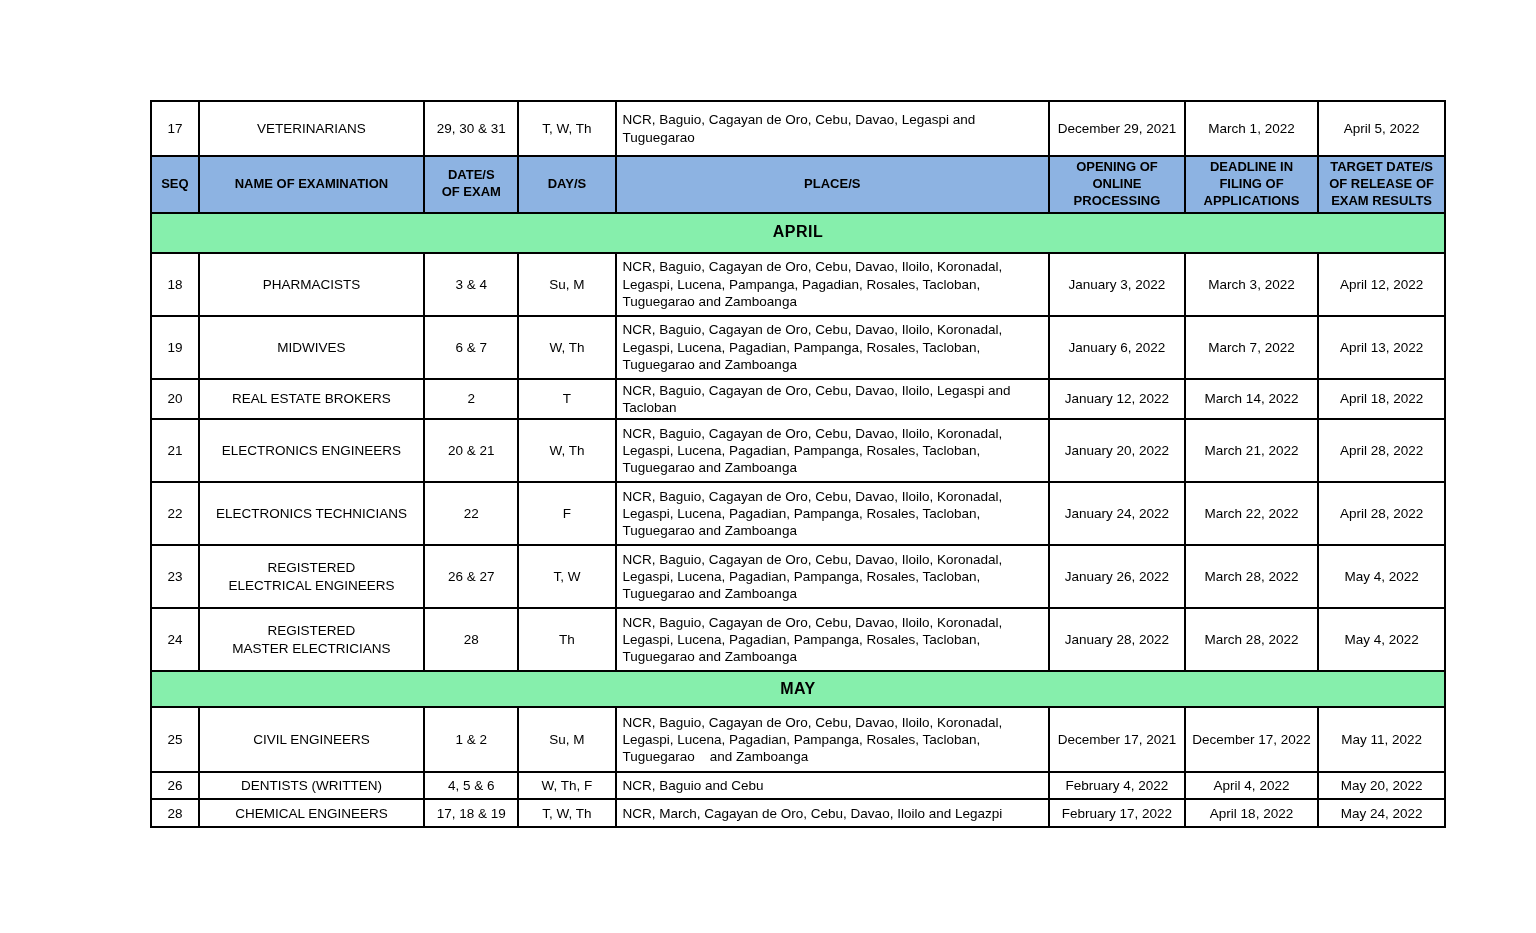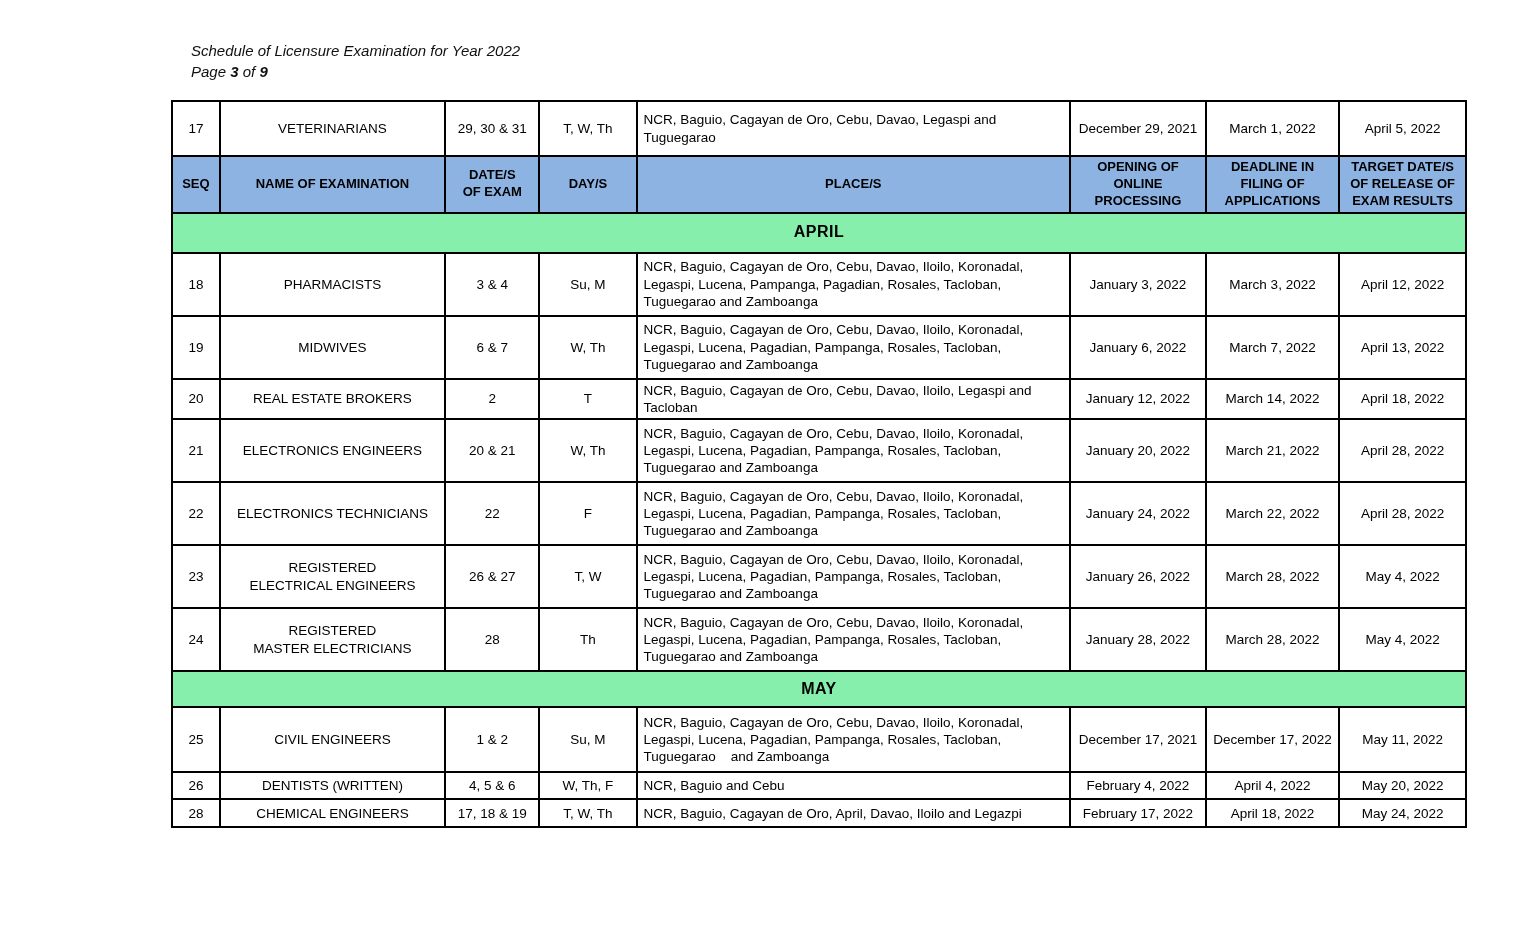--- a/index.html
+++ b/index.html
@@ -13,21 +13,21 @@
   }
   .doc-header{
     position:absolute;left:191px;top:40px;
     font-style:italic;
     font-size:15px;
     line-height:21px;
     color:#111;
   }
   .doc-page-line b{font-weight:bold;}
   table.sched{
-    position:absolute;left:171px;top:100px;
+    position:absolute;left:150px;top:100px;
     width:1296px;
     border-collapse:collapse;
     table-layout:fixed;
   }
   table.sched td{
     border:2px solid #000;
     font-size:13.5px;
     line-height:1.28;
     vertical-align:middle;
     padding:2px 6px;
@@ -63,24 +63,20 @@
   tr.h36{height:36px;}
   tr.h65{height:65px;}
   tr.h27{height:27px;margin-left:38px;}
   tr.h28{height:28px;}
 </style>
 </head>
 <body>
 
 <div class="page">
 
-  <div class="doc-header">
-    <div class="doc-title">Schedule of Licensure Examination for Year 2022</div>
-    <div class="doc-page-line"><span>Page </span><b>3</b><span> of </span><b>9</b></div>
-  </div>
 
   <table class="sched">
     <colgroup>
       <col style="width:3.7%">
         <col style="width:17.4%">
         <col style="width:7.3%">
         <col style="width:7.5%">
       <col style="width:33.5%">
         <col style="width:10.5%">
         <col style="width:10.3%">
@@ -225,21 +221,21 @@
       <td class="c-dead">April 4, 2022</td>
       <td class="c-rel">May 20, 2022</td>
     </tr>
 
 
     <tr class="h28">
       <td class="c-seq">28</td>
       <td class="c-name">CHEMICAL ENGINEERS</td>
       <td class="c-dates">17, 18 &amp; 19</td>
       <td class="c-days">T, W, Th</td>
-      <td class="c-places">NCR, Baguio, Cagayan de Oro, April, Davao, Iloilo and Legazpi</td>
+      <td class="c-places">NCR, March, Cagayan de Oro, Cebu, Davao, Iloilo and Legazpi</td>
       <td class="c-open">February 17, 2022</td>
       <td class="c-dead">April 18, 2022</td>
       <td class="c-rel">May 24, 2022</td>
     </tr>
 
   </tbody>
     </table>
 </div>
 
 </body></html>

